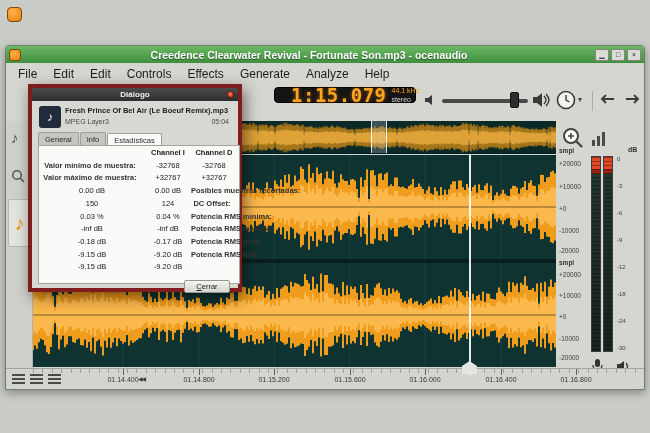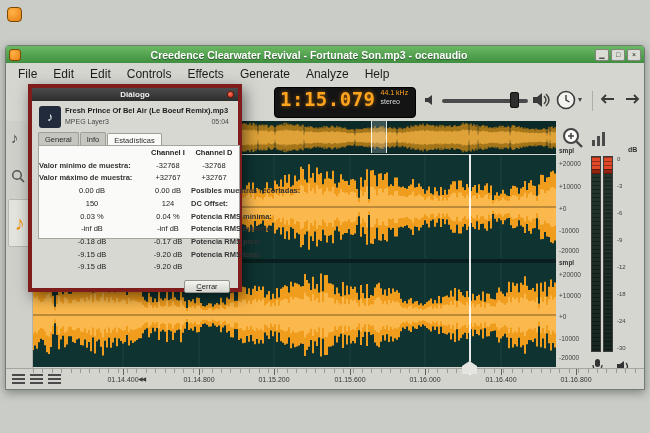--- a/index.html
+++ b/index.html
@@ -15,22 +15,22 @@
             border:1px solid #7c4a05;margin-right:4px;flex:0 0 auto}
   .title{flex:1;text-align:center;font-size:10.5px;font-weight:bold;color:#fff;text-shadow:0 1px 1px rgba(0,0,0,.45);
          white-space:nowrap;overflow:hidden}
   .winbtn{width:14px;height:12px;margin-left:2px;background:#dcdcd6;border:1px solid #85857e;border-radius:2px;
           font-size:7px;line-height:9px;text-align:center;color:#222;flex:0 0 auto}
   .menubar{position:absolute;left:0;top:17px;right:0;height:22px;display:flex;align-items:center;padding-left:4px}
   .menu-item{font-size:12px;color:#1c1c1c;padding:2px 8px;white-space:nowrap}
 
   
   .toolbar{position:absolute;left:0;top:39px;right:0;height:36px}
-  .display{position:absolute;left:268px;top:2px;width:142px;height:31px;background:#141414;border:1px solid #000;
-           border-radius:4px;display:flex;align-items:flex-start;padding:0 5px}
+  .display{position:absolute;left:268px;top:2px;width:142px;height:16px;background:#141414;border:1px solid #000;
+           border-radius:4px;display:flex;align-items:center;padding:0 16px}
   .digits{font-family:"DejaVu Sans Mono",monospace;font-size:19px;font-weight:bold;color:#ffa41e;
           letter-spacing:.5px;text-shadow:0 0 4px rgba(255,150,0,.55);white-space:nowrap}
   .disp-side{margin-left:5px;display:flex;flex-direction:column;line-height:9px}
   .rate{font-size:7px;color:#ffa41e;white-space:nowrap}
   .chans{font-size:7px;color:#ddd}
   .tb-abs{position:absolute}
   .vol-track{left:436px;top:14px;width:86px;height:4px;background:#4a4a4a;border-radius:2px}
   .vol-handle{left:504px;top:7px;width:9px;height:16px;background:#2e2e2e;border:1px solid #111;border-radius:2px}
   .tb-sep{left:586px;top:6px;width:1px;height:20px;background:#aeaea8}
   .caret{font-size:8px;color:#444;line-height:8px}
@@ -96,23 +96,23 @@
              background:radial-gradient(circle at 35% 30%,#ff7a5e,#d92c18);border:1px solid #6e1204}
   .dlg-file-icon{position:absolute;left:7px;top:18px;width:22px;height:22px;background:#222b3c;border-radius:3px;
                  color:#fff;font-size:12px;display:flex;align-items:center;justify-content:center}
   .dlg-file-title{position:absolute;left:33px;top:18px;width:176px;font-size:7.5px;font-weight:bold;color:#1d1d1d;white-space:nowrap}
   .dlg-format{position:absolute;left:33px;top:30px;font-size:7px;color:#4a4a4a}
   .dlg-duration{position:absolute;right:9px;top:30px;font-size:7px;color:#4a4a4a}
   .dlg-tabs{position:absolute;left:6px;top:44px;display:flex;gap:1px}
   .tab{font-size:7.5px;color:#2a2a2a;padding:2px 6px 1px;background:#c6c6c0;border:1px solid #a19d97;
        border-bottom:none;border-radius:2px 2px 0 0}
   .tab.active{background:#fafaf8;position:relative;top:1px;padding-bottom:2px}
-  .dlg-panel{position:absolute;left:6px;top:57px;width:202px;height:94px;background:#fafaf8;border:1px solid #a5a59d;padding-top:1px}
+  .dlg-panel{position:absolute;left:6px;top:57px;width:202px;height:139px;background:#fafaf8;border:1px solid #a5a59d;padding-top:1px}
   .stats{display:grid;grid-template-columns:106px 46px 46px;font-size:7.5px;line-height:12.7px;color:#222}
-  .stats .lbl{text-align:left;padding-right:4px;font-weight:bold;color:#333;white-space:nowrap}
+  .stats .lbl{text-align:center;padding-right:4px;font-weight:bold;color:#333;white-space:nowrap}
   .stats .val{text-align:center;white-space:nowrap}
   .stats .hcell{text-align:center;font-weight:bold}
   .dlg-btn{position:absolute;right:8px;top:192px;width:46px;height:13px;background:linear-gradient(#f4f4f0,#d6d6d0);
            border:1px solid #94948c;border-radius:2px;text-align:center}
   .mnemonic{display:block;font-size:7.5px;line-height:11px;color:#222}
   .mnemonic::first-letter{text-decoration:underline}
 
   .desktop-icon{position:absolute;left:7px;top:7px;width:15px;height:15px;border-radius:4px;
     background:radial-gradient(circle at 35% 30%,#ffb347,#e87f12);border:1px solid #7c4a05}
 </style>

